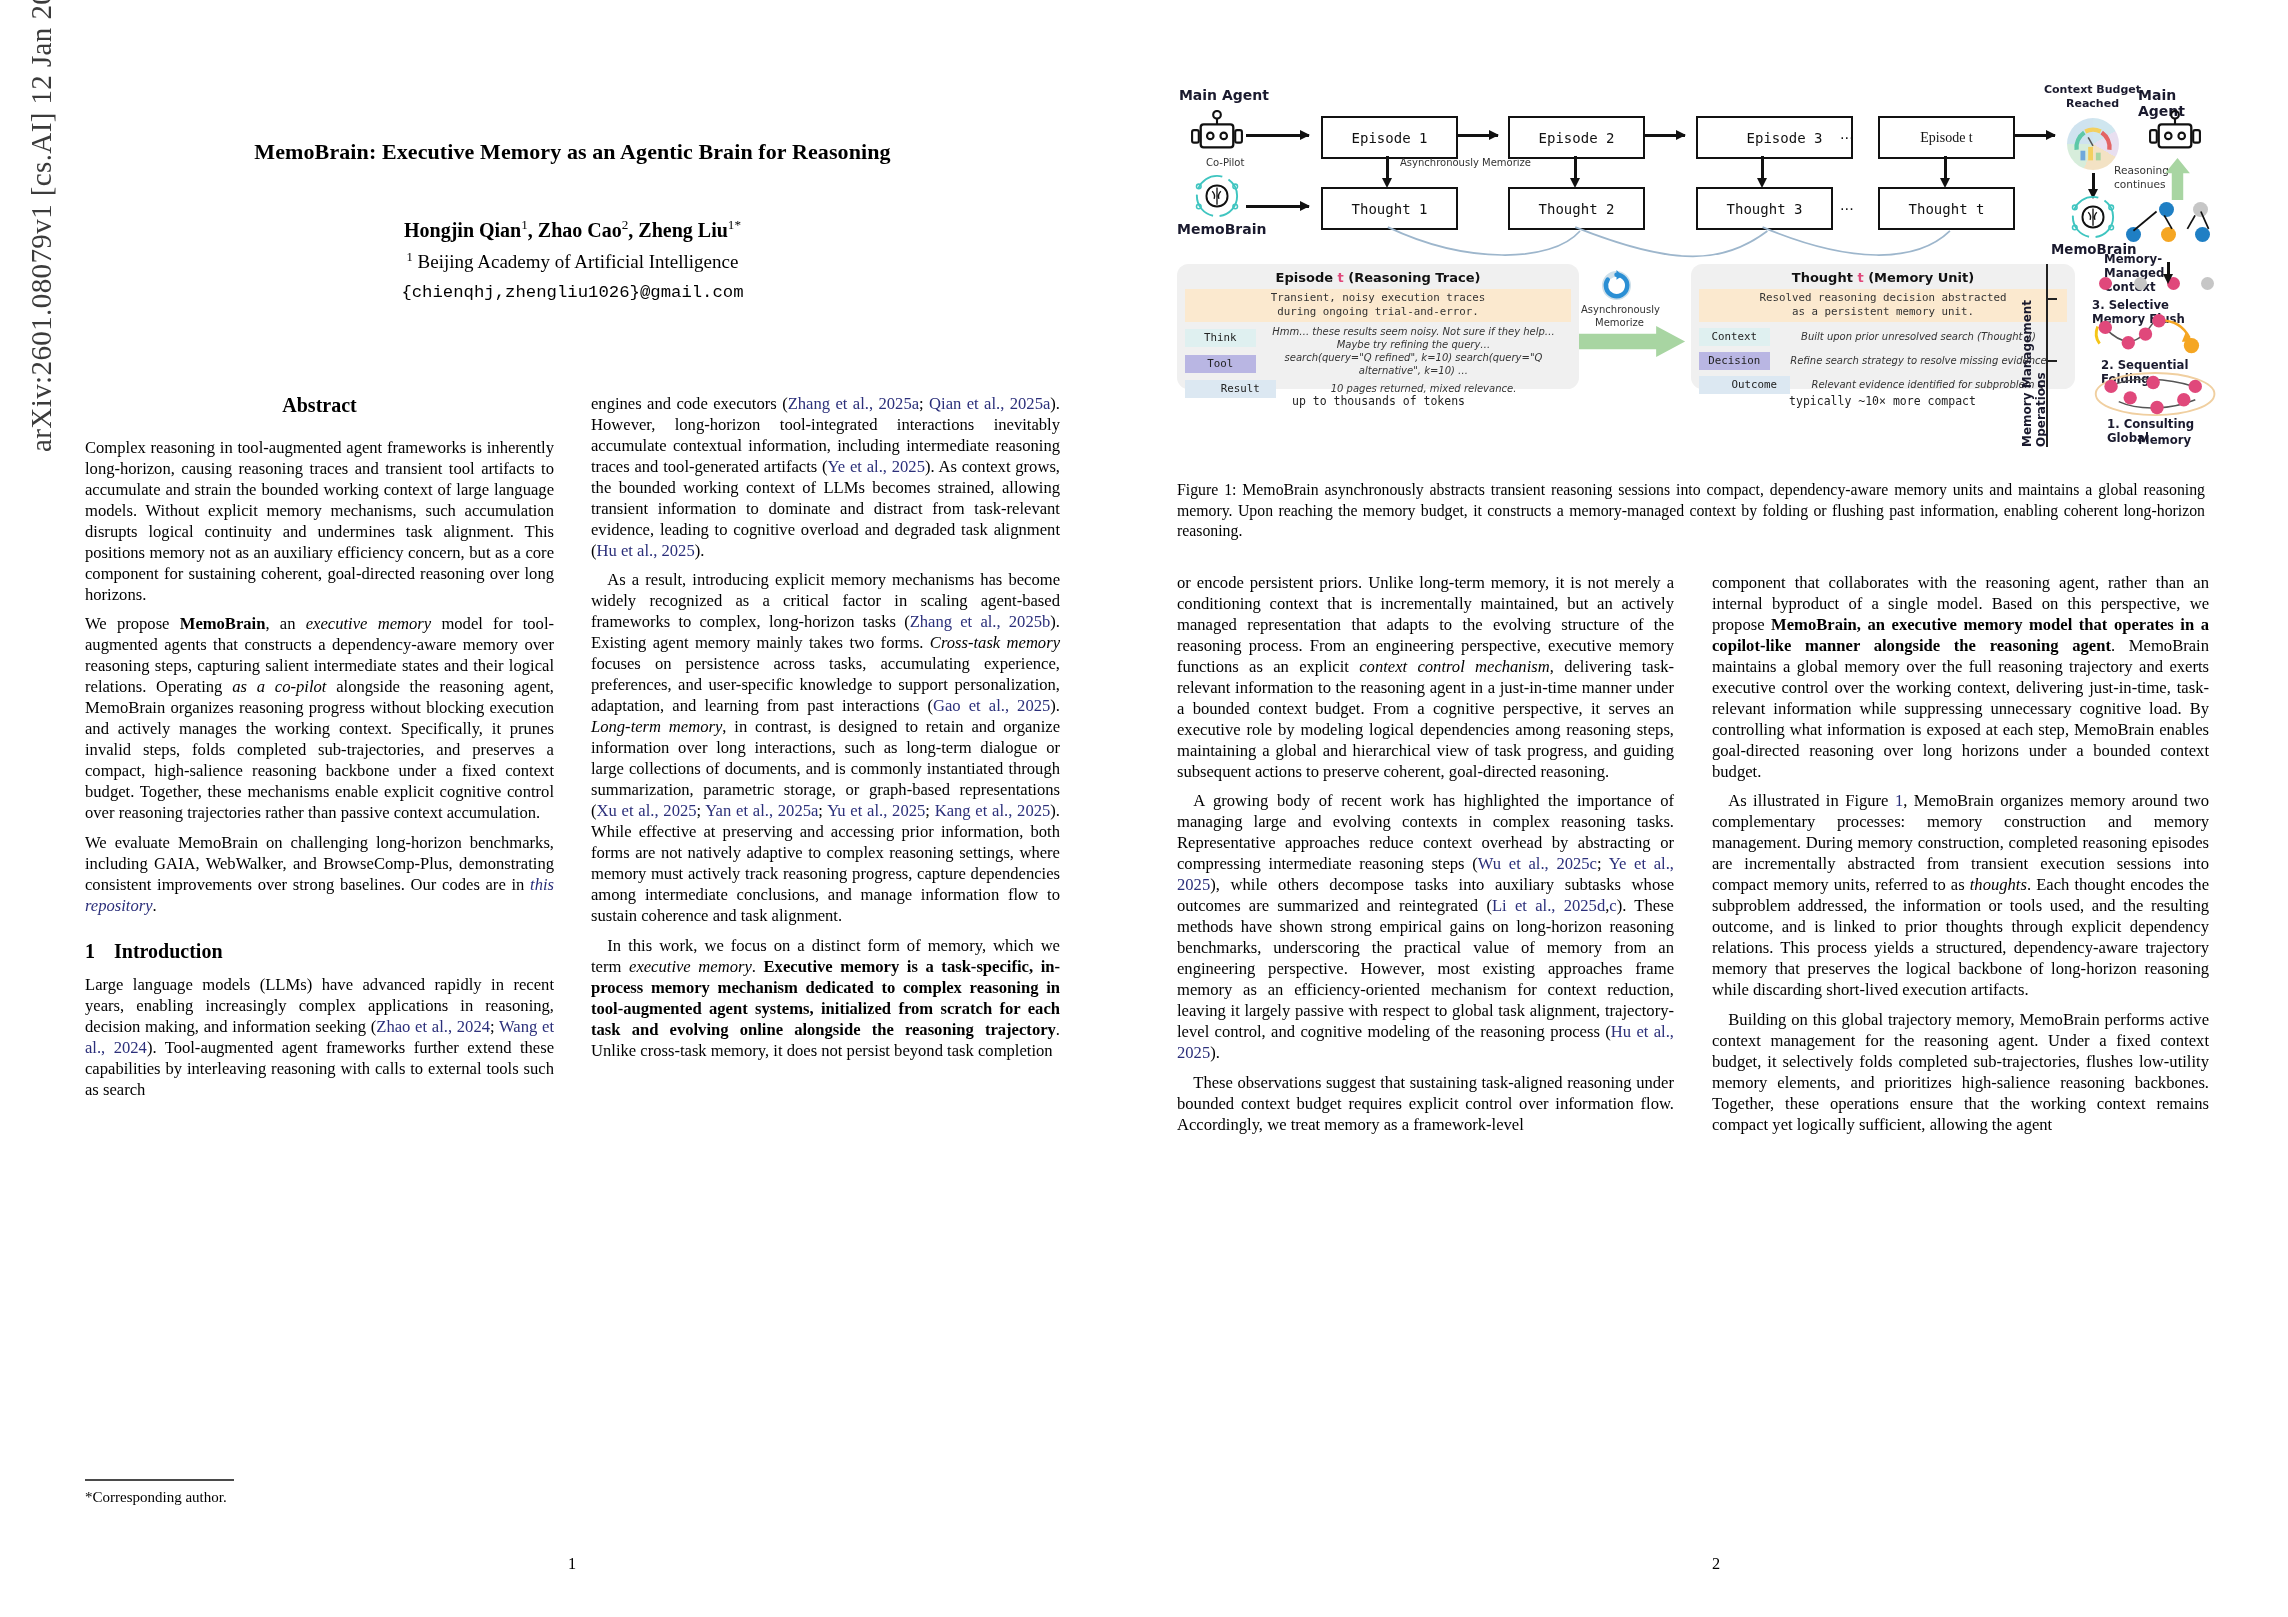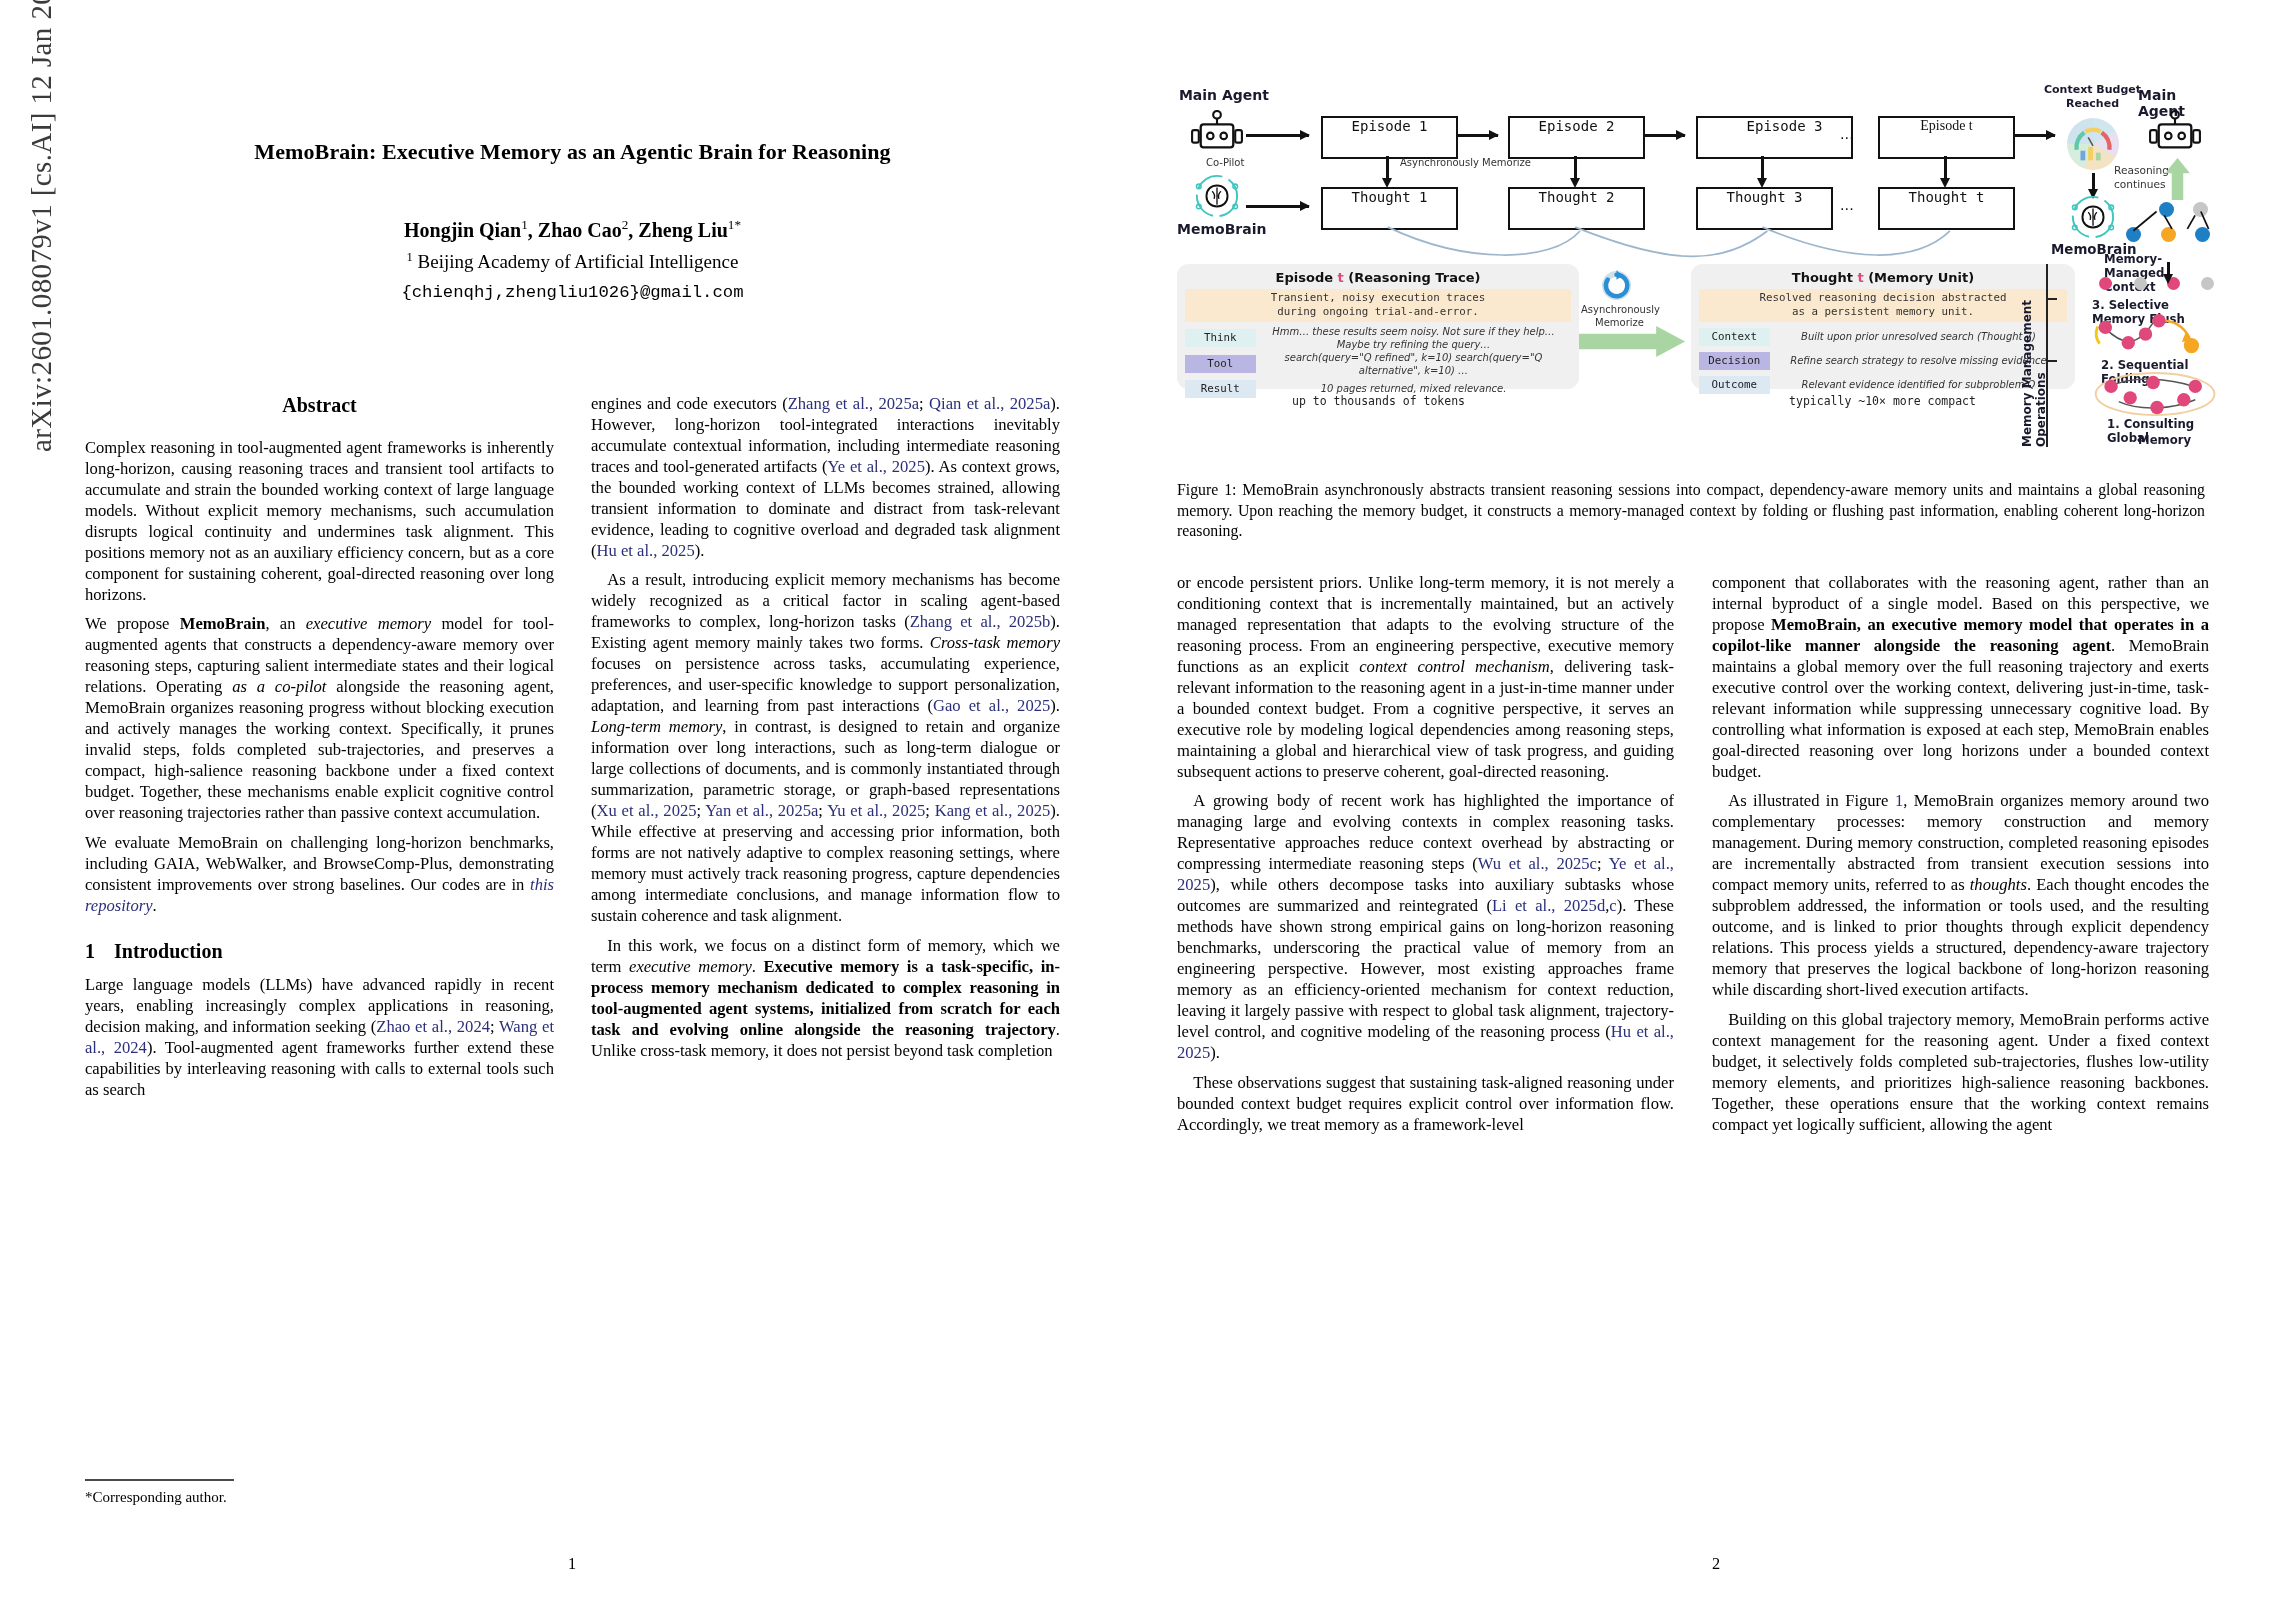--- a/index.html
+++ b/index.html
@@ -48,42 +48,42 @@
   .p2col{width:497px;}
 
   
   .figwrap{position:relative;width:100%;height:100%;font-family:"DejaVu Sans",sans-serif;}
   .lbl-main-agent{position:absolute;font-weight:bold;font-size:14px;color:#1a1a2e;}
   .legend{position:absolute;left:163px;top:5.8px;width:687px;height:25px;background:#ededed;border-radius:12.5px;
           display:flex;align-items:center;gap:7.7px;padding:0 11.5px;box-sizing:border-box;}
   .lg-item{display:flex;align-items:center;gap:5.8px;font-family:"DejaVu Sans Mono",monospace;font-size:11px;color:#222;}
   .dot{width:10.6px;height:10.6px;border-radius:50%;display:inline-block;}
   .epbox{position:absolute;border:2.3px solid #111;background:#fff;height:39px;
-         display:flex;align-items:flex-start;justify-content:center;
+         display:flex;align-items:center;justify-content:center;
          font-family:"DejaVu Sans Mono",monospace;font-size:14px;color:#111;}
   .arrow-h{position:absolute;height:2.5px;background:#111;}
   .arrow-h:after{content:"";position:absolute;right:-1px;top:-4.5px;border-left:10.6px solid #111;
                  border-top:5.8px solid transparent;border-bottom:5.8px solid transparent;}
   .arrow-v{position:absolute;width:2.5px;background:#111;}
   .arrow-v:after{content:"";position:absolute;left:-4.5px;bottom:-8.6px;border-top:10.6px solid #111;
                  border-left:5.8px solid transparent;border-right:5.8px solid transparent;}
   .smalltxt{position:absolute;font-family:"DejaVu Sans",sans-serif;font-size:10px;color:#333;}
   .dots3{position:absolute;font-family:"DejaVu Sans",sans-serif;font-size:14.4px;color:#111;}
   .robot{position:absolute;}
   .detail-card{position:absolute;background:#f0f0f0;border-radius:11.5px;}
   .dc-title{text-align:center;font-weight:bold;font-size:13px;color:#111;padding-top:5.8px;font-family:"DejaVu Sans",sans-serif;}
   .dc-title .t{color:#e0487b;}
   .dc-banner{margin:3.8px 7.7px 2.9px 7.7px;background:#fbe9cf;font-family:"DejaVu Sans Mono",monospace;
              font-size:10.8px;color:#333;text-align:center;line-height:1.28;padding:2.9px 1.9px;}
   .dc-row{display:flex;align-items:center;margin:0 7.7px;min-height:24px;}
   .dc-tag{width:71px;flex:0 0 71px;text-align:center;font-family:"DejaVu Sans Mono",monospace;
           font-size:10.8px;color:#222;padding:2.9px 0;}
   .tag-think{background:#dff0f0;}
   .tag-tool{background:#b9b6e3;}
-  .tag-result{background:#dce8f2;}
+  .tag-result{background:#dce8f2;padding-left:20px;}
   .dc-val{flex:1;text-align:center;font-family:"DejaVu Sans",sans-serif;font-style:italic;
           font-size:10px;color:#333;line-height:1.3;}
   .under-note{position:absolute;font-family:"DejaVu Sans Mono",monospace;font-size:11.5px;color:#222;text-align:center;}
   .mmo-label{position:absolute;font-weight:bold;font-size:12px;color:#1a1a2e;
              writing-mode:vertical-rl;transform:rotate(180deg);font-family:"DejaVu Sans",sans-serif;}
   .op-label{position:absolute;font-weight:bold;font-size:11.7px;color:#1a1a2e;font-family:"DejaVu Sans",sans-serif;}
   .mm-brace{position:absolute;border-left:2.1px solid #222;}
   .tick{position:absolute;height:2.1px;width:10.6px;background:#222;}
   .node{position:absolute;border-radius:50%;}
   .gauge{position:absolute;width:52px;height:52px;border-radius:50%;overflow:hidden;

